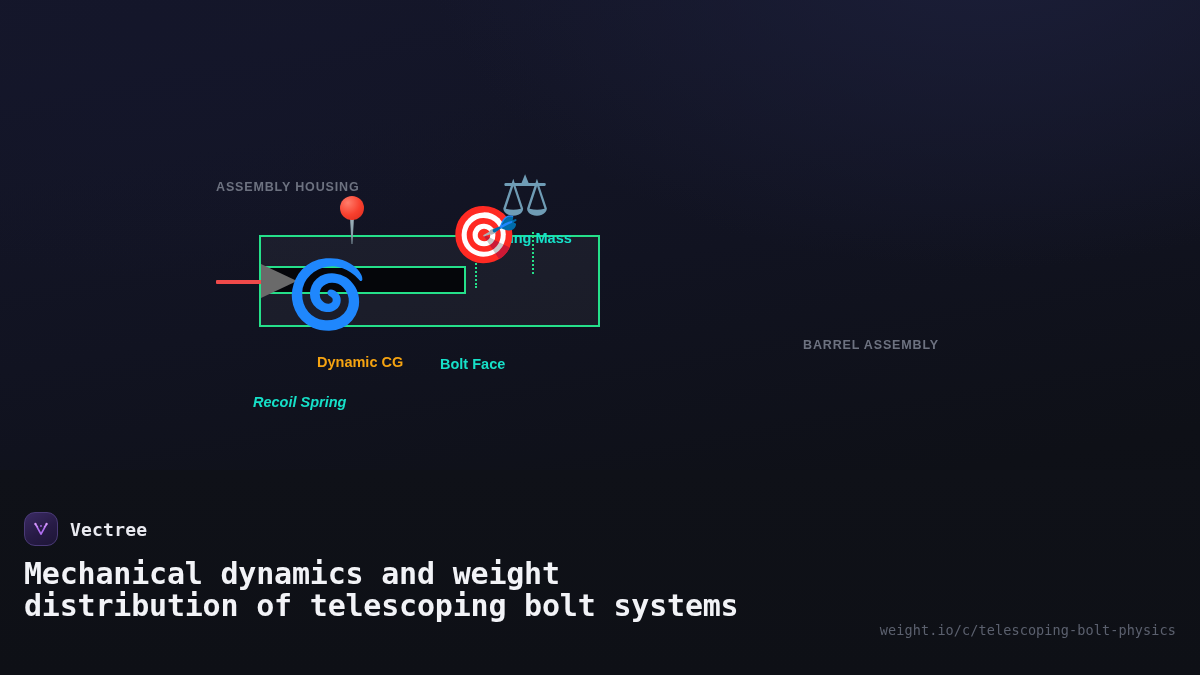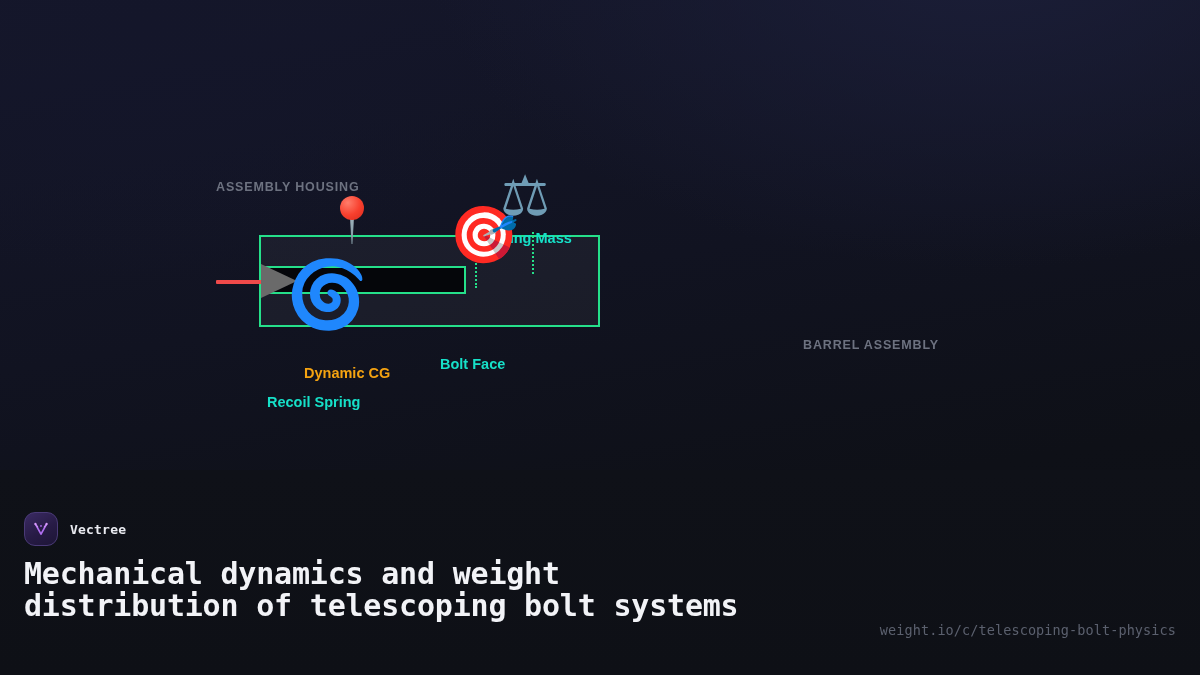--- a/index.html
+++ b/index.html
@@ -129,21 +129,21 @@
     width:34px; height:34px;
     border-radius:11px;
     background:linear-gradient(150deg,#3a2a63 0%, #271b45 55%, #1d1536 100%);
     border:1px solid #4a3a77;
     display:flex; align-items:center; justify-content:center;
     flex:none;
   }
 
   #brand-name {
     font-family:"DejaVu Sans Mono", monospace;
-    font-size:13px;
+    font-size:18px;
     font-weight:700;
     color:#e9eaf0;
     letter-spacing:0.2px;
   }
 
   #headline {
     position:absolute;
     left:24px; top:88px;
     width:730px;
     font-family:"DejaVu Sans Mono", monospace;
@@ -191,25 +191,25 @@
     </div>
 
     <div class="abs emoji" style="left:500px; top:168px; font-size:56px; color:#6f9cb5;">⚖</div>
 
     <div class="abs emoji" style="left:286px; top:262px; font-size:66px; color:#2d7ff0;">🌀</div>
 
     <div class="abs pt-label" style="left:463px; top:230px; color:#16e0c8;">Overhung Mass</div>
 
     <div class="abs emoji" style="left:449px; top:207px; font-size:56px;">🎯</div>
 
-    <div class="abs pt-label" style="left:304px; top:354px; color:#f5a311;margin-top:11px;">Dynamic CG</div>
+    <div class="abs pt-label" style="left:317px; top:354px; color:#f5a311;">Dynamic CG</div>
 
     <div class="abs pt-label" style="left:440px; top:356px; color:#16e0c8;">Bolt Face</div>
 
-    <div class="abs pt-label" style="left:267px; top:394px; color:#16e0c8;">Recoil Spring</div>
+    <div class="abs pt-label" style="left:253px; top:394px; color:#16e0c8;font-style:italic;">Recoil Spring</div>
 
   </div>
 
   <div id="footer">
 
     <div id="brand-row">
       <div id="brand-logo">
         <svg width="20" height="20" viewBox="0 0 20 20" aria-hidden="true">
           <path d="M4.6 5.4 L10 15.2 L15.4 5.4" fill="none" stroke="#b06ef0" stroke-width="1.7" stroke-linecap="round" stroke-linejoin="round"></path>
           <path d="M4.6 5.4 L6.6 8.0" fill="none" stroke="#c98df5" stroke-width="1.3" stroke-linecap="round"></path>

